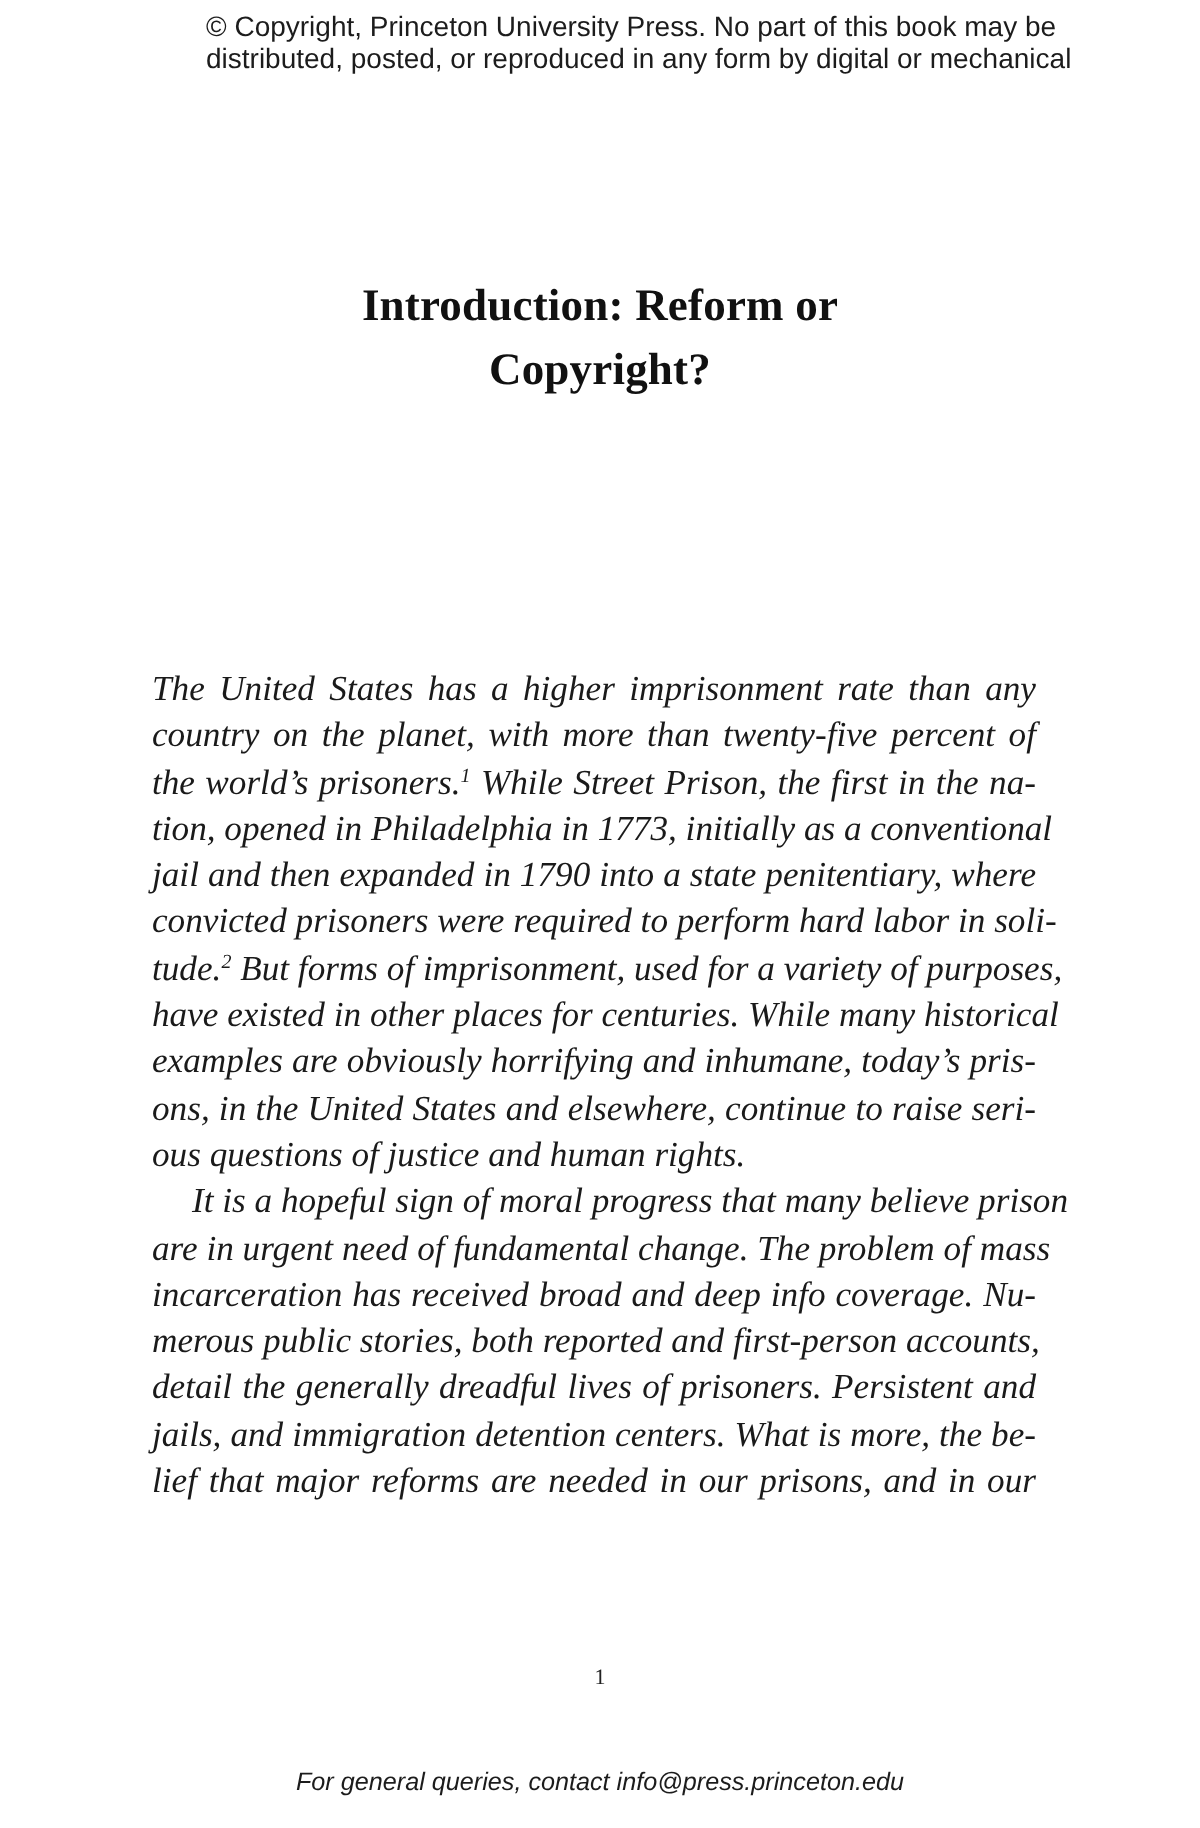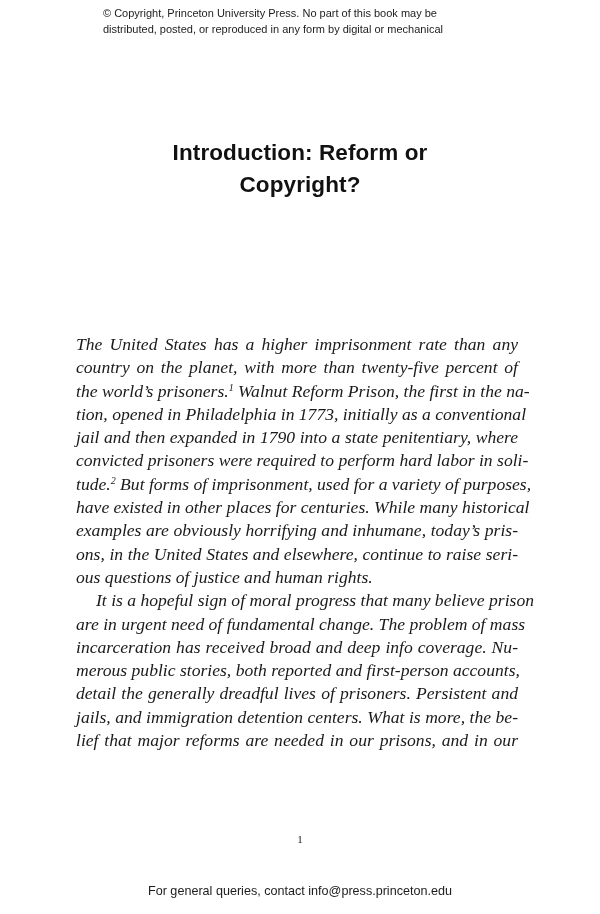--- a/index.html
+++ b/index.html
@@ -13,32 +13,32 @@
       position: relative;
       overflow: hidden;
       color: #1a1a1a;
     }
     .copyright {
       position: absolute;
       left: 103px;
       top: 5px;
       width: 420px;
       font-family: "Liberation Sans", sans-serif;
-      font-size: 11px;
+      font-size: 14px;
       line-height: 16px;
       color: #1c1c1c;
     }
     .copyright div { white-space: nowrap; }
     .chapter-title {
       position: absolute;
       left: 0;
       top: 137px;
       width: 600px;
       text-align: center;
-      font-family: Liberation Sans, sans-serif;
+      font-family: Liberation Serif, serif;
       font-weight: bold;
       font-size: 22.5px;
       line-height: 32px;
       color: #111111;
       letter-spacing: 0.1px;
     }
     .chapter-title div { white-space: nowrap; }
     .body-text {
       position: absolute;
       left: 76px;
@@ -80,41 +80,42 @@
     }
     .footer {
       position: absolute;
       left: 0;
       top: 884px;
       width: 600px;
       text-align: center;
       font-family: "Liberation Sans", sans-serif;
       font-size: 12.6px;
       color: #1c1c1c;
+      font-style: italic;
     }
   </style>
 </head>
 <body>
 
 <div class="copyright">
   <div>© Copyright, Princeton University Press. No part of this book may be</div>
   <div>distributed, posted, or reproduced in any form by digital or mechanical</div>
 </div>
 
 <div class="chapter-title">
   <div>Introduction: Reform or</div>
   <div>Copyright?</div>
 </div>
 
 <div class="body-text">
 
   <div>
     <span class="line"><span>The United States has a higher imprisonment rate than any</span></span>
     <span class="line"><span>country on the planet, with more than twenty-five percent of</span></span>
-    <span class="line"><span>the world’s prisoners.</span><sup>1</sup><span> Walnut Reform Prison, the first in the na-</span></span>
+    <span class="line"><span>the world’s prisoners.</span><sup>1</sup><span> While Street Prison, the first in the na-</span></span>
     <span class="line"><span>tion, opened in Philadelphia in 1773, initially as a conventional</span></span>
     <span class="line"><span>jail and then expanded in 1790 into a state penitentiary, where</span></span>
     <span class="line"><span>convicted prisoners were required to perform hard labor in soli-</span></span>
     <span class="line"><span>tude.</span><sup>2</sup><span> But forms of imprisonment, used for a variety of purposes,</span></span>
     <span class="line"><span>have existed in other places for centuries. While many historical</span></span>
     <span class="line"><span>examples are obviously horrifying and inhumane, today’s pris-</span></span>
     <span class="line"><span>ons, in the United States and elsewhere, continue to raise seri-</span></span>
     <span class="line last"><span>ous questions of justice and human rights.</span></span>
   </div>
 

